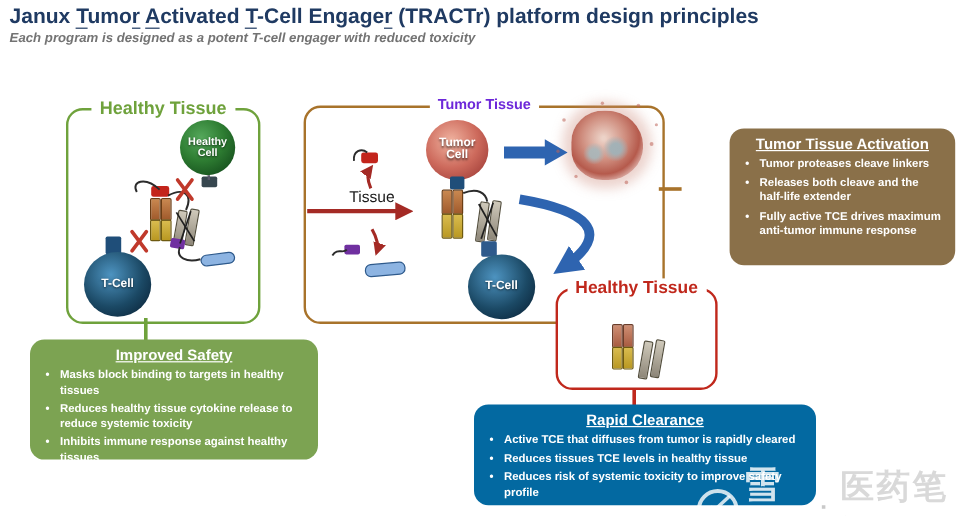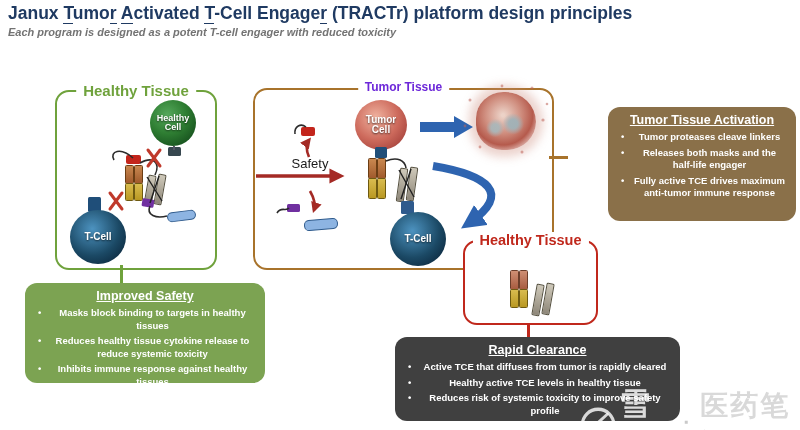--- a/index.html
+++ b/index.html
@@ -15,26 +15,26 @@
         background:#fff;padding:0 7px;font-weight:bold;white-space:nowrap;}
   #healthy-box{left:55px;top:90px;width:158px;height:176px;border:2.5px solid #6FA23C;}
   #healthy-box .box-title{font-size:15px;color:#6FA23C;}
   #tumor-box{left:253px;top:88px;width:297px;height:178px;border:2.5px solid #A8732B;}
   #tumor-box .box-title{font-size:12px;color:#6d28d9;}
   #healthy-box2{left:463px;top:240px;width:131px;height:81px;border:2.5px solid #C0281C;background:#fff;z-index:4;}
   #healthy-box2 .box-title{font-size:14.5px;color:#C0281C;}
   
   .info-box{position:absolute;border-radius:12px;color:#fff;z-index:3;}
   .info-box .ib-title{text-align:center;font-weight:bold;text-decoration:underline;padding-top:6px;font-size:12.5px;}
-  .info-box ul{list-style:none;margin:4px 0 0 0;padding:0 10px 0 12px;text-align:center;}
+  .info-box ul{list-style:none;margin:4px 0 0 0;padding:0 10px 0 12px;}
   .info-box li{position:relative;padding-left:13px;font-size:9.5px;font-weight:bold;line-height:1.32;margin-bottom:3px;}
   .info-box li::before{content:"\2022";position:absolute;left:1px;top:0;}
   #activation-box{left:567px;top:107px;width:188px;height:114px;background:#8A7049;margin-left:41px;}
   #safety-box{left:25px;top:283px;width:240px;height:100px;background:#7CA352;}
-  #clearance-box{left:395px;top:337px;width:285px;height:84px;background:#404040;}
+  #clearance-box{left:395px;top:337px;width:285px;height:84px;background:#0369a1;}
   
   .conn{position:absolute;z-index:2;}
   
   .cell{position:absolute;border-radius:50%;display:flex;align-items:center;justify-content:center;
         text-align:center;color:#fff;font-weight:bold;text-shadow:0 1px 2px rgba(0,0,0,.65);z-index:2;line-height:1.05;}
   .green-cell{background:radial-gradient(circle at 38% 32%, #55a85b 0%, #2e7d32 45%, #12481a 90%);}
   .blue-cell{background:radial-gradient(circle at 40% 35%, #4d93c0 0%, #1b4965 55%, #081f33 95%);}
   .red-cell{background:radial-gradient(circle at 40% 35%, #f0b3a0 0%, #cd6a5c 50%, #9e3b36 90%);}
   .bar{position:absolute;border-radius:1.5px;z-index:2;}
   .orange-bar{background:linear-gradient(#c98850,#a05a2c);border:0.5px solid #6b3d14;}
@@ -94,21 +94,21 @@
   <div class="navy-sq" style="left:88px;top:197px;width:13px;height:15px;"></div>
   <div class="cell blue-cell" style="left:70px;top:210px;width:56px;height:54px;font-size:10px;">
     <span>T-Cell</span>
   </div>
 
   <div id="tumor-box" class="tissue-box">
     <span class="box-title">Tumor Tissue</span>
   </div>
   <div class="red-cap" style="left:301px;top:127px;width:14px;height:9px;"></div>
   <div class="proteases-label">
-    <div>Safety</div>
+    <div>Tissue</div>
   </div>
   <div class="purple-band" style="left:287px;top:204px;width:13px;height:8px;"></div>
   <div class="blue-oval" style="left:304px;top:219px;width:32px;height:9px;transform:rotate(-5deg);"></div>
   <div class="cell red-cell" style="left:355px;top:100px;width:52px;height:50px;font-size:10px;">
     <span style="width:42px;">Tumor Cell</span>
   </div>
   <div class="navy-sq" style="left:375px;top:147px;width:12px;height:11px;"></div>
 
   <div class="bar orange-bar" style="left:368px;top:158px;width:7px;height:19px;"></div>
   <div class="bar orange-bar" style="left:377px;top:158px;width:7px;height:19px;"></div>
@@ -129,37 +129,37 @@
     <div class="bar yellow-bar" style="left:45px;top:47px;width:7px;height:17px;"></div>
     <div class="bar yellow-bar" style="left:54px;top:47px;width:7px;height:17px;"></div>
     <div class="bar gray-bar" style="left:69px;top:42px;width:6px;height:30px;transform:rotate(10deg);"></div>
     <div class="bar gray-bar" style="left:79px;top:41px;width:6px;height:30px;transform:rotate(10deg);"></div>
   </div>
 
   <div id="activation-box" class="info-box">
     <div class="ib-title">Tumor Tissue Activation</div>
     <ul>
       <li>Tumor proteases cleave linkers</li>
-      <li>Releases both masks and the half-life engager</li>
+      <li>Releases both cleave and the half-life extender</li>
       <li>Fully active TCE drives maximum anti-tumor immune response</li>
     </ul>
   </div>
   <div id="safety-box" class="info-box">
     <div class="ib-title">Improved Safety</div>
     <ul>
       <li>Masks block binding to targets in healthy tissues</li>
       <li>Reduces healthy tissue cytokine release to reduce systemic toxicity</li>
       <li>Inhibits immune response against healthy tissues</li>
     </ul>
   </div>
   <div id="clearance-box" class="info-box">
     <div class="ib-title">Rapid Clearance</div>
     <ul>
       <li>Active TCE that diffuses from tumor is rapidly cleared</li>
-      <li>Healthy active TCE levels in healthy tissue</li>
+      <li>Reduces tissues TCE levels in healthy tissue</li>
       <li>Reduces risk of systemic toxicity to improve safety profile</li>
     </ul>
   </div>
 
   <svg class="overlay" width="800" height="430" viewBox="0 0 800 430">
     <defs>
       <marker id="ah-red" viewBox="0 0 10 10" refX="7" refY="5" markerWidth="4.2" markerHeight="4.2" orient="auto-start-reverse">
         <path d="M0,0 L10,5 L0,10 Z" fill="#A42A25"></path>
       </marker>
       <marker id="ah-blue" viewBox="0 0 10 10" refX="6" refY="5" markerWidth="3" markerHeight="3" orient="auto-start-reverse">

